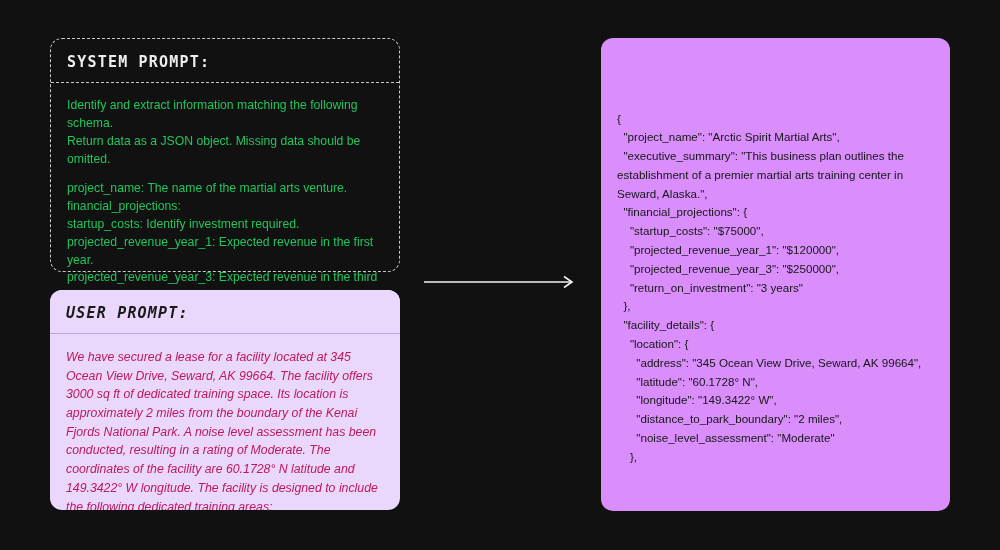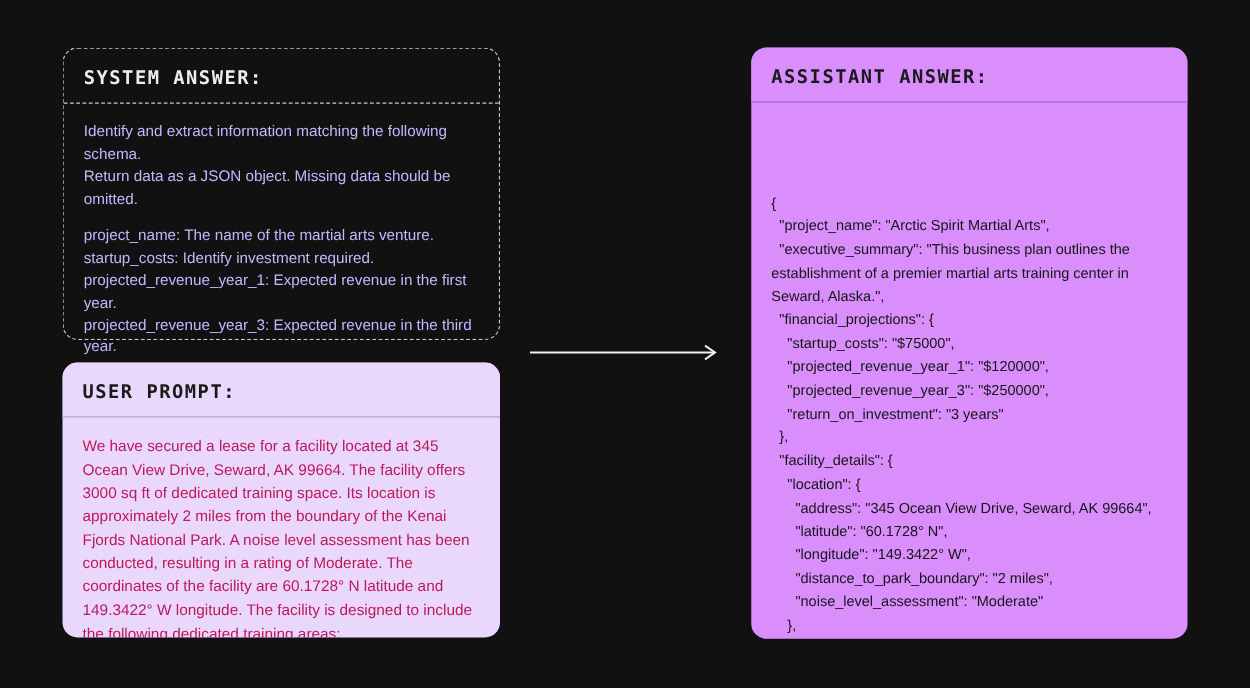--- a/index.html
+++ b/index.html
@@ -53,34 +53,35 @@
     height: 234px;
     border: 1.5px dashed #c9c9c9;
     background: transparent;
   }
   #system-card .card-header {
     color: #ededed;
     border-bottom: 1.5px dashed #c9c9c9;
     height: 44px;
   }
   #system-card .card-body {
-    color: #c4b5fd;
+    color: #22c55e;
     font-size: 12.2px;
     line-height: 1.47;
   }
   #system-card .para-gap { height: 11px; }
 
   
   #user-card {
     left: 50px;
     top: 290px;
     width: 350px;
     height: 220px;
     background: #e9d8fb;
     overflow: hidden;
+    font-style: italic;
   }
   #user-card .card-header {
     background: #e9d8fb;
     border-bottom: 1.5px solid #bda3d8;
     height: 44px;
   }
   #user-card .card-body {
     line-height: 1.52;
     font-size: 12.3px;
   }
@@ -132,26 +133,27 @@
   }
 
   .line { display: block; }
 </style>
 </head>
 <body>
 
 <div class="stage">
 
   <div class="card" id="system-card">
-    <div class="card-header">SYSTEM ANSWER:</div>
+    <div class="card-header">SYSTEM PROMPT:</div>
     <div class="card-body">
       <div class="line">Identify and extract information matching the following schema.</div>
       <div class="line">Return data as a JSON object. Missing data should be omitted.</div>
       <div class="para-gap"></div>
       <div class="line">project_name: The name of the martial arts venture.</div>
+      <div class="line">financial_projections:</div>
       <div class="line">startup_costs: Identify investment required.</div>
       <div class="line">projected_revenue_year_1: Expected revenue in the first year.</div>
       <div class="line">projected_revenue_year_3: Expected revenue in the third year.</div>
       <div class="line">return_on_investment: Timeframe for recouping investment.</div>
       <div class="line">facility_details: [...]</div>
     </div>
   </div>
 
   <div class="card" id="user-card">
     <div class="card-header">USER PROMPT:</div>
@@ -162,21 +164,20 @@
   </div>
 
   <div id="arrow-group">
     <svg id="arrow-svg" width="155" height="16" viewBox="0 0 155 16">
       <line x1="0" y1="8" x2="147" y2="8" stroke="#f2f2f2" stroke-width="1.6"></line>
       <polyline points="140,2.5 148,8 140,13.5" fill="none" stroke="#f2f2f2" stroke-width="1.6"></polyline>
     </svg>
   </div>
 
   <div class="card" id="assistant-card">
-    <div class="card-header">ASSISTANT ANSWER:</div>
     <div class="card-body">
       <div>{
   "project_name": "Arctic Spirit Martial Arts",
   "executive_summary": "This business plan outlines the establishment of a premier martial arts training center in Seward, Alaska.",
   "financial_projections": {
     "startup_costs": "$75000",
     "projected_revenue_year_1": "$120000",
     "projected_revenue_year_3": "$250000",
     "return_on_investment": "3 years"
   },

